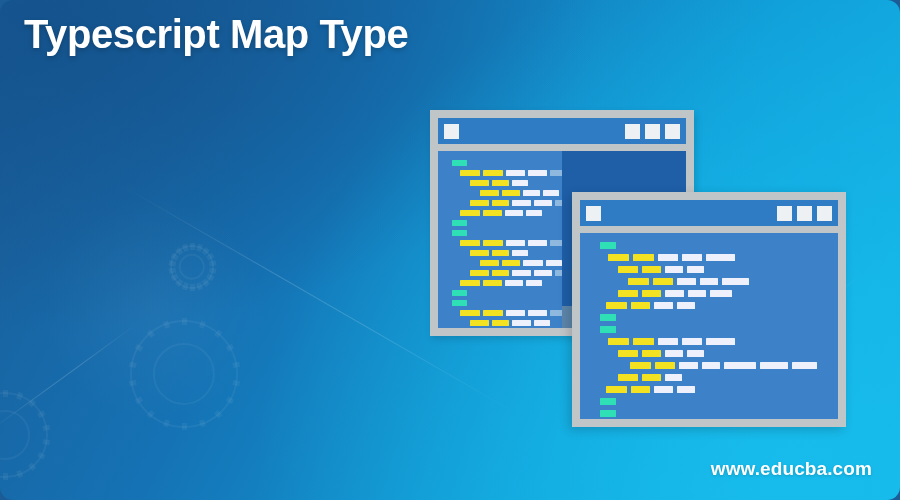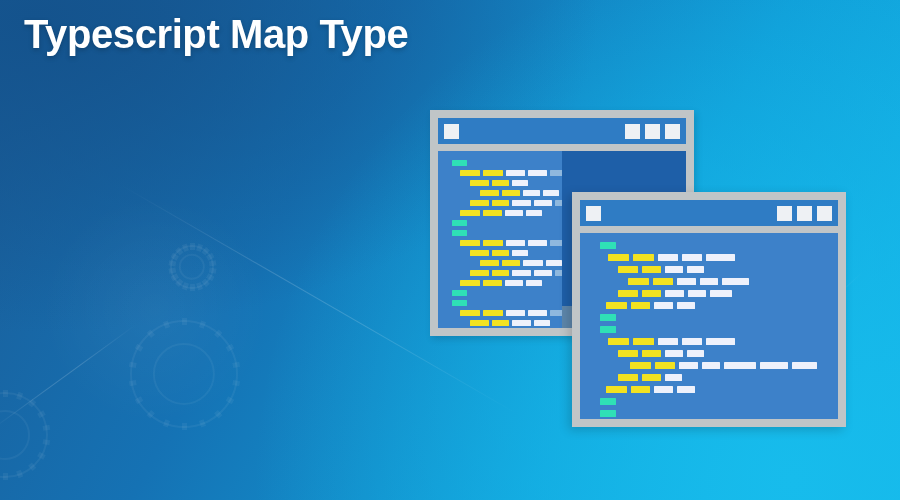--- a/index.html
+++ b/index.html
@@ -11,20 +11,21 @@
   }
 
   
   #banner {
     position:absolute; left:0; top:0; width:900px; height:500px;
     overflow:hidden;
     background:
       radial-gradient(circle at 88% 96%, #17bcec 0%, rgba(23,188,236,0) 58%),
       radial-gradient(ellipse at 4% 4%, #14538d 0%, rgba(20,83,141,0) 46%),
       linear-gradient(118deg, #1b5b96 0%, #1572b4 34%, #109ed8 68%, #14b7e9 100%);
+    border-radius: 13px;
   }
 
   
   .gear {
     position:absolute;
     border-radius:50%;
     border:2px solid rgba(255,255,255,0.055);
   }
   .gear::before {
     content:""; position:absolute; left:50%; top:50%;
@@ -392,14 +393,15 @@
           <div class="code-line" style="margin-left: 20px;">
             <span class="tok c" style="width: 16px;"></span>
           </div>
           <div class="code-line" style="margin-left: 20px;">
             <span class="tok c" style="width: 16px;"></span>
           </div>
         </div>
     </div>
   </div>
 
+  <div id="site-url">www.educba.com</div>
 
 </div>
 
 </body></html>

